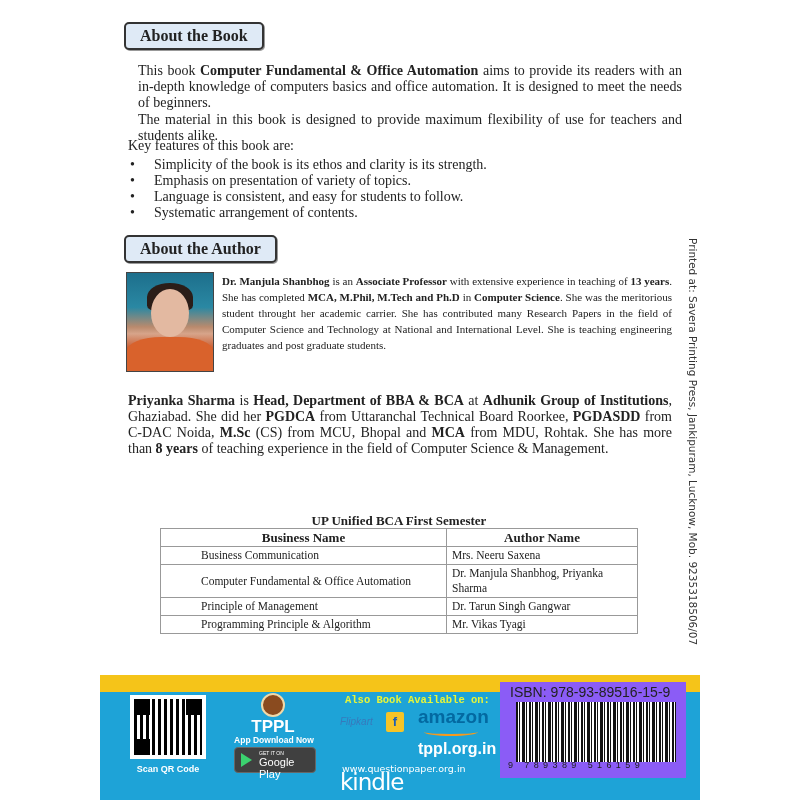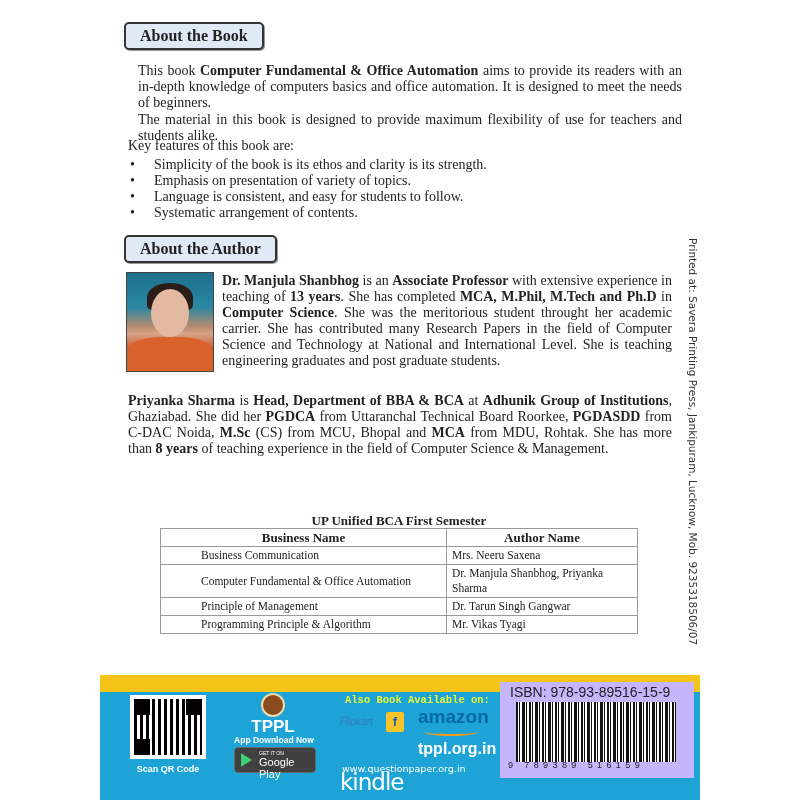--- a/index.html
+++ b/index.html
@@ -12,21 +12,21 @@
   .para b { font-weight:bold; }
   .plain { position:absolute; left:128px; width:544px; font-size:14px; line-height:16px; margin:0; }
   ul.features { position:absolute; left:128px; top:157px; margin:0; padding:0; list-style:none; font-size:14px; line-height:16px; }
   ul.features li { position:relative; padding-left:26px; }
   ul.features li::before { content:"•"; position:absolute; left:2px; top:0; }
   .photo { position:absolute; left:126px; top:272px; width:86px; height:98px; border:1px solid #444;
            background:linear-gradient(180deg,#1d6f8c 0%,#2a88a3 35%,#b98a6d 55%,#d7a48a 62%,#c9572a 78%,#e07a3a 100%); overflow:hidden; }
   .photo .face { position:absolute; left:24px; top:16px; width:38px; height:48px; border-radius:50%; background:#e3b9a1; }
   .photo .hair { position:absolute; left:20px; top:10px; width:46px; height:28px; border-radius:50% 50% 20% 20%; background:#2b1d18; }
   .photo .body { position:absolute; left:0; bottom:0; width:86px; height:34px; background:#d9622c; border-radius:40% 40% 0 0; }
-  .bio1 { position:absolute; left:222px; top:273px; width:450px; font-size:14px; line-height:16px; text-align:justify; margin:0; }
+  .bio1 { position:absolute; left:222px; top:273px; width:450px; font-size:11px; line-height:16px; text-align:justify; margin:0; }
   .bio2 { position:absolute; left:128px; top:393px; width:544px; font-size:14px; line-height:16px; text-align:justify; margin:0; }
   .side-text { position:absolute; left:683px; top:238px; width:16px; height:400px; writing-mode:vertical-rl;
                font-family:"DejaVu Sans", sans-serif; font-size:10.5px; color:#333; white-space:nowrap; }
   .table-title { position:absolute; left:160px; top:513px; width:478px; text-align:center; font-weight:bold; font-size:13px; }
   table.subjects { position:absolute; left:160px; top:528px; width:478px; border-collapse:collapse; font-size:11.5px; }
   table.subjects th, table.subjects td { border:1px solid #999; padding:1px 5px; height:15px; line-height:15px; }
   table.subjects th { font-weight:bold; font-size:13px; text-align:center; }
   table.subjects td:first-child { width:240px;padding-left:40px; }
   .footer-yellow { position:absolute; left:100px; top:675px; width:600px; height:125px; background:#f5c419; }
   .footer-blue { position:absolute; left:100px; top:692px; width:600px; height:108px; background:#1ea3d7; }
@@ -57,21 +57,21 @@
   .flipkart { position:absolute; left:340px; top:716px; color:#3d6fb5; font-family:"Liberation Sans", sans-serif;
               font-style:italic; font-size:10px; opacity:.8; }
   .flip-icon { position:absolute; left:386px; top:712px; width:18px; height:20px; background:#f6c427; border-radius:2px;
                color:#1e5fb4; font-weight:bold; font-size:13px; text-align:center; line-height:20px; font-family:"Liberation Sans", sans-serif; }
   .amazon { position:absolute; left:418px; top:706px; color:#0369a1; font-family:"Liberation Sans", sans-serif;
             font-weight:bold; font-size:19px; }
   .amazon-smile { position:absolute; left:424px; top:728px; width:54px; height:6px; border-bottom:2px solid #f79a1c; border-radius:0 0 50% 50%; }
   .kindle { position:absolute; left:340px; top:733px; color:#fff; font-family:"DejaVu Sans", sans-serif; font-size:23px; letter-spacing:-1px;margin-top:36px; }
   .tppl-url { position:absolute; left:418px; top:740px; color:#fff; font-family:"Liberation Sans", sans-serif; font-weight:bold; font-size:16px; }
   .qp-url { position:absolute; left:342px; top:763px; color:#fff; font-family:"DejaVu Sans", sans-serif; font-size:9.5px; }
-  .isbn-box { position:absolute; left:500px; top:682px; width:186px; height:96px; background:#c4b5fd;padding-left:8px; }
+  .isbn-box { position:absolute; left:500px; top:682px; width:186px; height:96px; background:#8b5cf6; }
   .isbn-text { position:absolute; left:10px; top:2px; font-family:"Liberation Sans", sans-serif; font-size:14px; color:#222; }
   .barcode { position:absolute; left:16px; top:20px; width:160px; height:60px;
              background:repeating-linear-gradient(90deg,#111 0 2px,#fff 2px 3px,#111 3px 4px,#fff 4px 6px,#111 6px 9px,#fff 9px 10px,#111 10px 11px,#fff 11px 13px); }
   .barcode-digits { position:absolute; left:8px; top:78px; font-family:"Liberation Sans", sans-serif; font-size:9px; letter-spacing:4.4px; color:#222; }
 </style>
 </head>
 <body>
 
 <div class="section-tag" style="top:22px;">About the Book</div>
 

